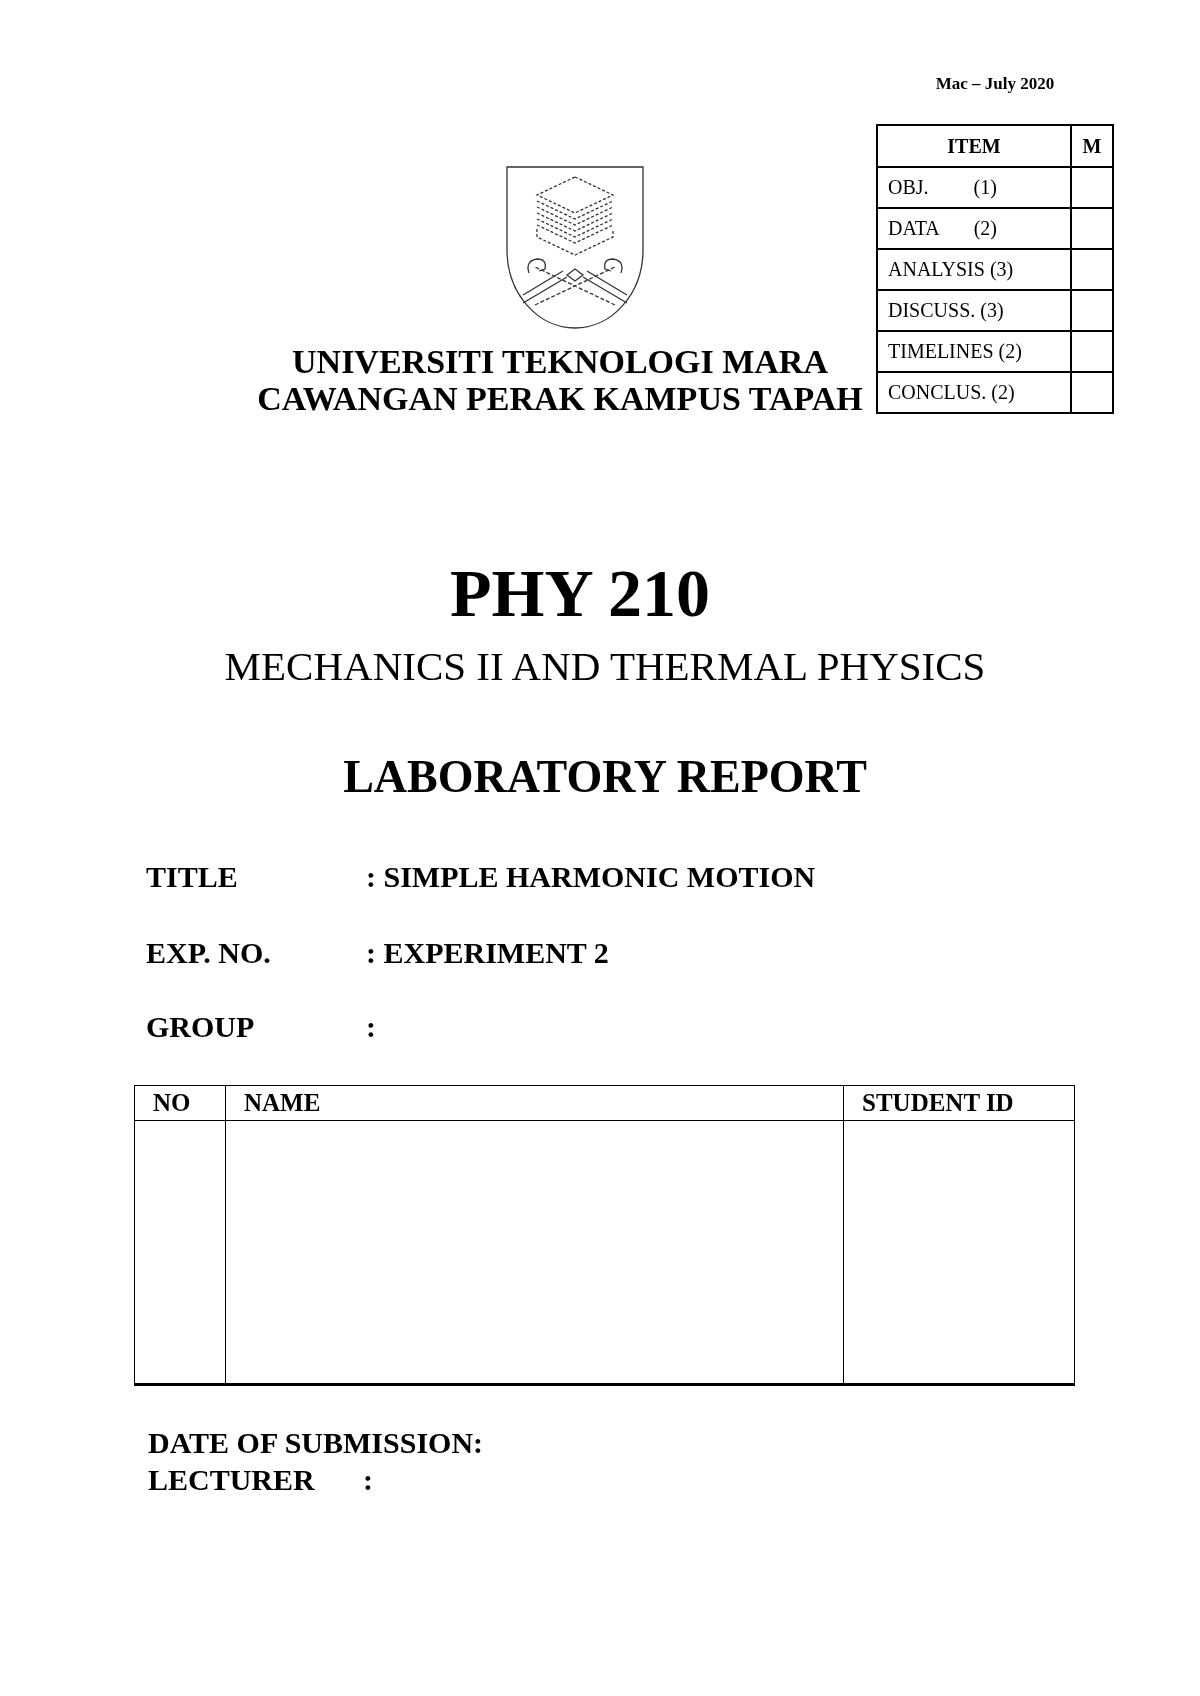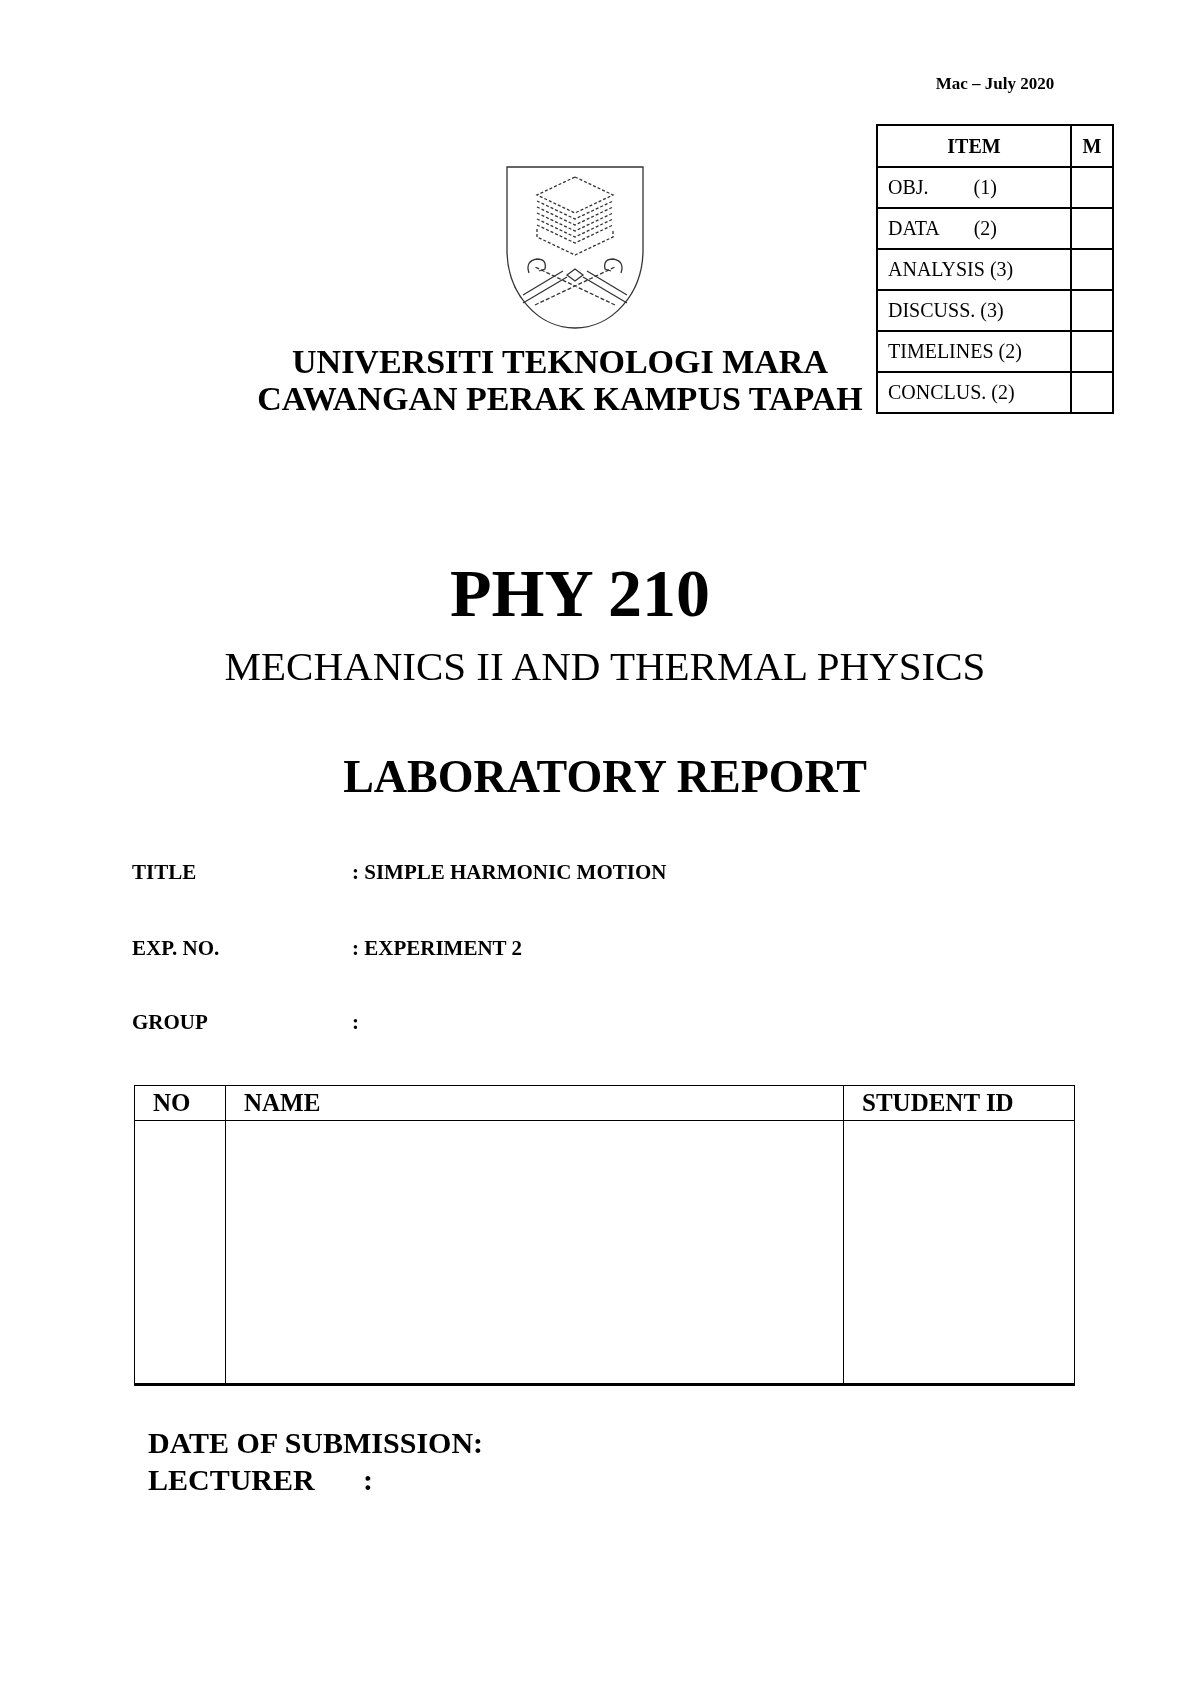--- a/index.html
+++ b/index.html
@@ -22,21 +22,21 @@
 
   .uni { left: 250px; top: 343px; width: 620px; text-align: center; font-weight: bold;
          font-size: 34px; line-height: 37px; }
 
   .course-code { left: 0; top: 535px; width: 1160px; text-align: center; font-weight: bold;
                  font-size: 68px; line-height: 100px; margin-top: 8px; }
   .course-name { left: 0; top: 642px; width: 1210px; text-align: center; font-size: 41px; }
   .report { left: 0; top: 750px; width: 1210px; text-align: center; font-weight: bold;
             font-size: 46px; }
 
-  .field { left: 132px; font-weight: bold; font-size: 21px; }
+  .field { left: 146px; font-weight: bold; font-size: 30px; }
   .field .lbl { display: inline-block; width: 220px; }
 
   table.members { position: absolute; left: 134px; top: 1085px; width: 941px;
                   border-collapse: collapse; }
   table.members th { border: 1.5px solid #000; text-align: left; font-size: 25px;
                      padding: 2px 18px; height: 30px; font-weight: bold; }
   table.members td { border-left: 1.5px solid #000; border-right: 1.5px solid #000;
                      border-bottom: 3px solid #000; height: 260px; }
   table.members .c-no { width: 54px; }
   table.members .c-id { width: 194px; margin-top: 12px; }

